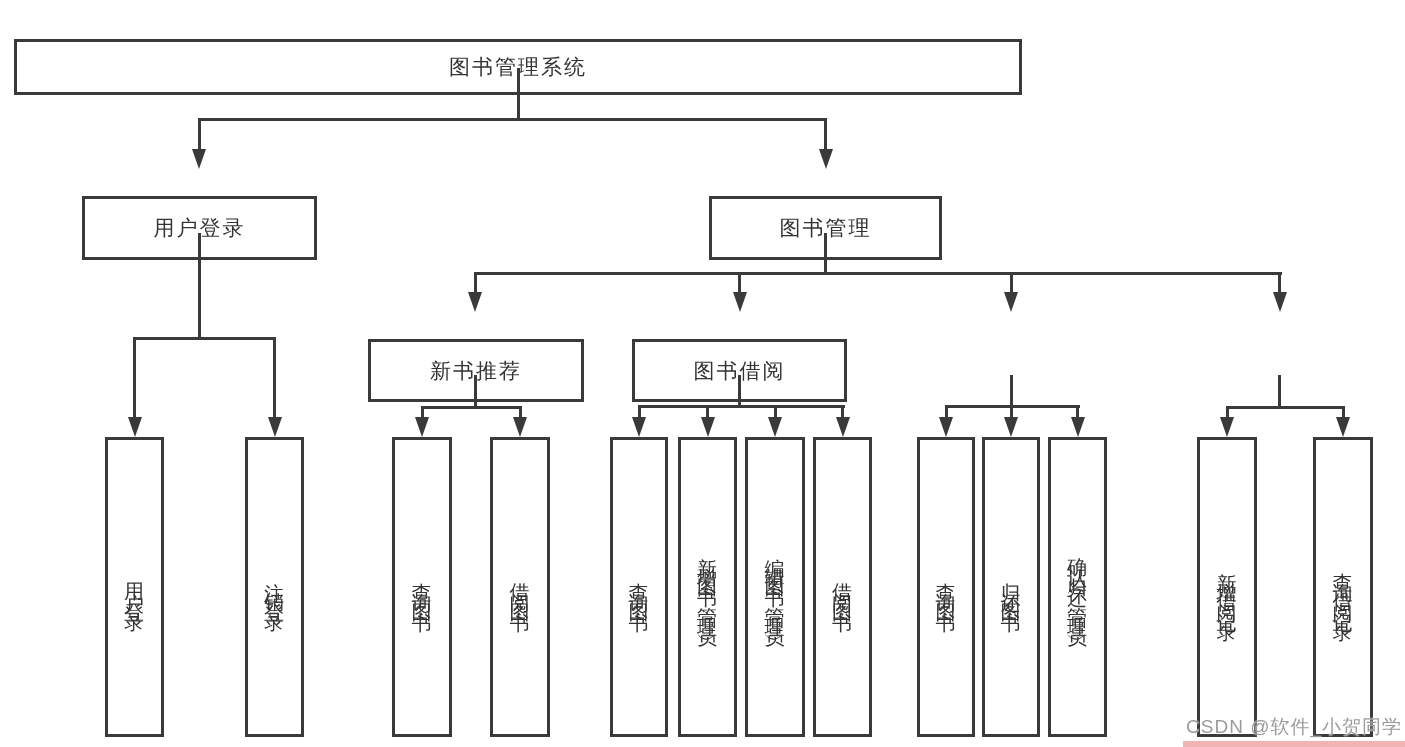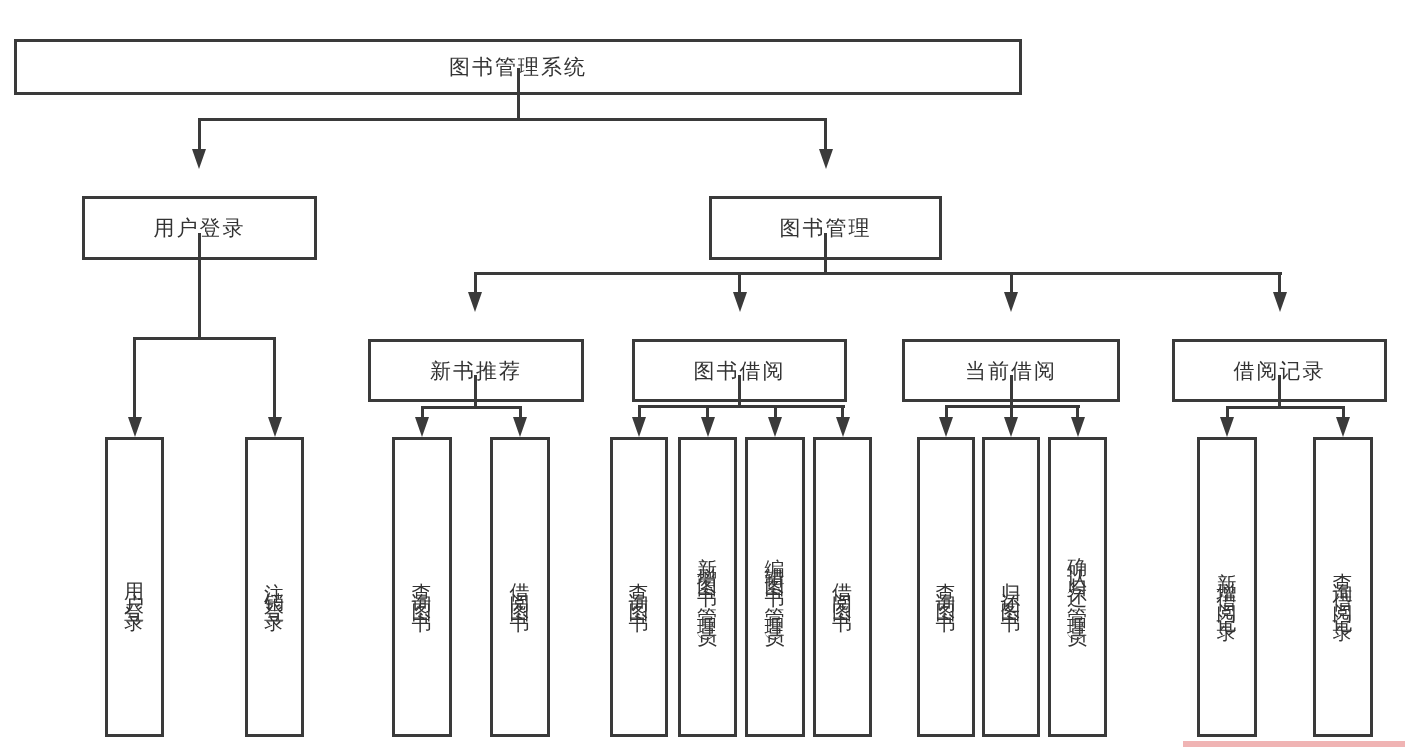--- a/index.html
+++ b/index.html
@@ -59,23 +59,21 @@
   <div class="box hbox" style="left:14px;top:12px;width:1008px;height:56px;">图书管理系统</div>
 
   <div class="box hbox" style="left:82px;top:169px;width:235px;height:64px;">用户登录</div>
 
   <div class="box hbox" style="left:709px;top:169px;width:233px;height:64px;">图书管理</div>
 
   <div class="box hbox" style="left:368px;top:312px;width:216px;height:63px;">新书推荐</div>
 
   <div class="box hbox" style="left:632px;top:312px;width:215px;height:63px;">图书借阅</div>
 
-  <div class="box hbox" style="left:902px;top:312px;width:218px;height:63px;">当前借阅</div>
 
-  <div class="box hbox" style="left:1172px;top:312px;width:215px;height:63px;">借阅记录</div>
 
   <div class="box vbox" style="left:105px;top:437px;width:59px;height:300px;">
     <span>用户登录</span>
     </div>
 
   <div class="box vbox" style="left:245px;top:437px;width:59px;height:300px;">
     <span>注销登录</span>
     </div>
 
   <div class="box vbox" style="left:392px;top:437px;width:60px;height:300px;">
@@ -175,14 +173,15 @@
   <div class="ar" style="left:1070.5px;top:417px;"></div>
 
   <div class="vl" style="left:1278px;top:375px;height:34px;"></div>
   <div class="hl" style="left:1225.5px;top:406px;width:119px;"></div>
   <div class="vl" style="left:1225.5px;top:406px;height:15px;"></div>
   <div class="ar" style="left:1220px;top:417px;"></div>
   <div class="vl" style="left:1341.5px;top:406px;height:15px;"></div>
   <div class="ar" style="left:1336px;top:417px;"></div>
 
   <div class="watermark-strip"></div>
+  <div class="watermark">CSDN @软件_小贺同学</div>
 
 </div>
 
 </body></html>

